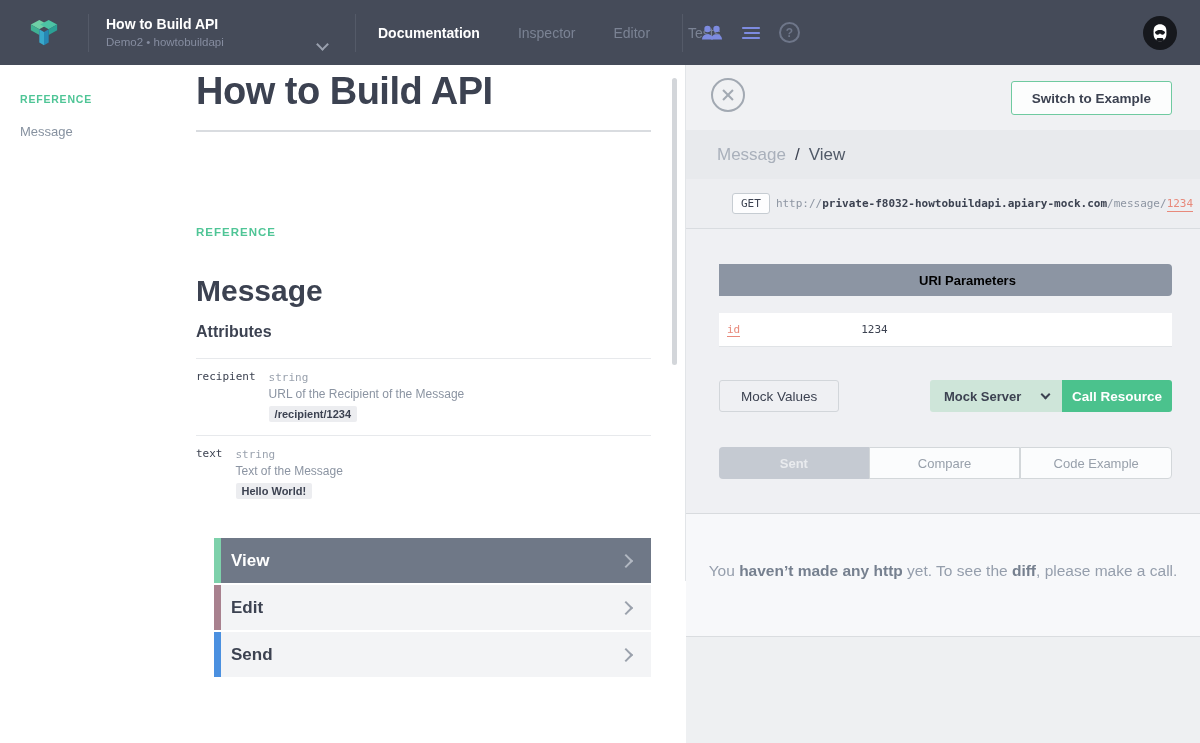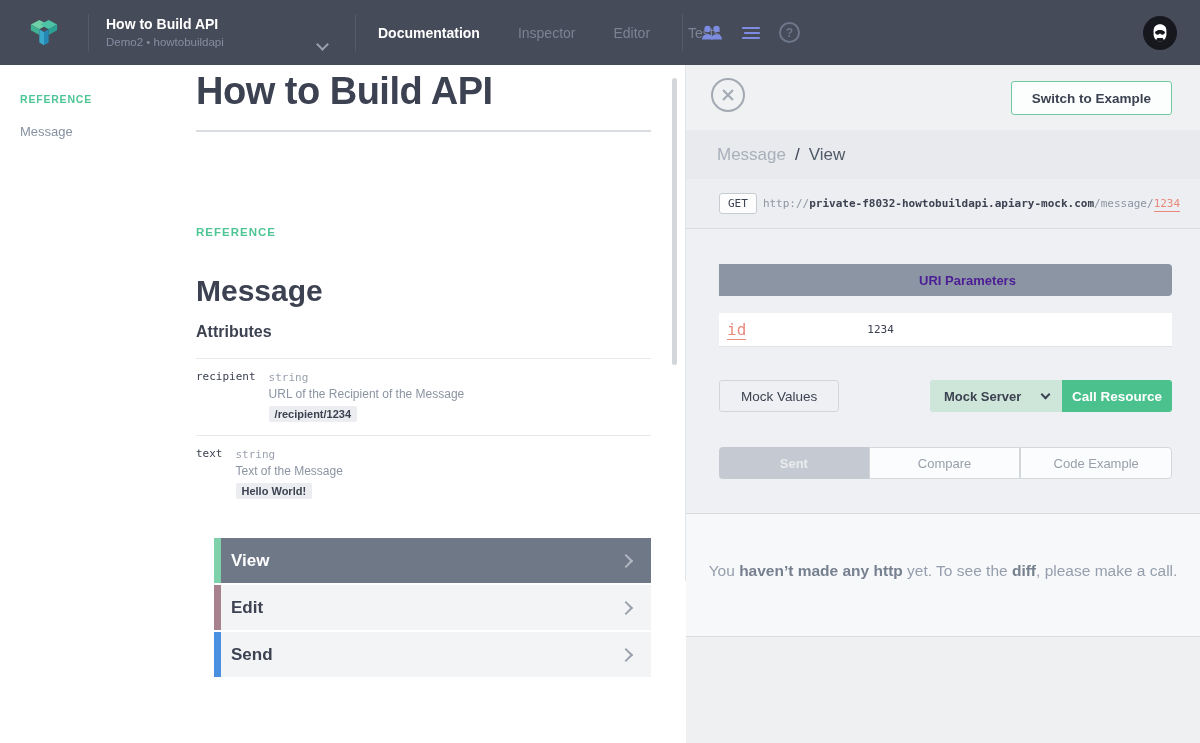--- a/index.html
+++ b/index.html
@@ -58,35 +58,35 @@
   .sec-a { height:65px; background:#f0f1f3; position:relative; }
   .close-btn { position:absolute; left:25px; top:13px; width:34px; height:34px; border:2px solid #a2a9b2; border-radius:50%; cursor:pointer; }
   .close-btn::before, .close-btn::after { content:""; position:absolute; left:8px; top:14px; width:14px; height:2px; background:#a2a9b2; }
   .close-btn::before { transform:rotate(45deg); }
   .close-btn::after { transform:rotate(-45deg); }
   .switch-btn { position:absolute; right:28px; top:16px; height:34px; padding:0 20px; background:#fcfdfd; border:1px solid #6fcaa0; border-radius:3px; font-size:13.5px; font-weight:bold; color:#3c4251; display:flex; align-items:center; cursor:pointer; font-family:inherit; }
   .sec-b { height:49px; background:#e8eaed; display:flex; align-items:center; padding-left:31px; font-size:17px; }
   .crumb-parent { color:#a9b0bb; cursor:pointer; }
   .crumb-sep { color:#3c4251; margin:0 9px; }
   .crumb-cur { color:#515a68; }
-  .sec-c { height:50px; background:#edeef1; border-bottom:1px solid #d9dce0; display:flex; align-items:center; padding-left:33px; }
+  .sec-c { height:50px; background:#edeef1; border-bottom:1px solid #d9dce0; display:flex; align-items:center; padding-left:46px; }
   .method-box { font-family:"DejaVu Sans Mono", monospace; font-size:11px; color:#3c4251; background:#fdfdfe; border:1px solid #c6ccd2; border-radius:3px; padding:3px 8px; }
   .url { font-family:"DejaVu Sans Mono", monospace; font-size:11px; margin-left:6px; white-space:nowrap; }
   .url-scheme, .url-path, .url-sep { color:#8d95a2; }
   .url-host { color:#3c4251; font-weight:bold; }
   .url-param { color:#e8897b; border-bottom:1px solid #e8897b; padding-bottom:1px; cursor:pointer; }
   .sec-d { height:285px; background:#eff0f3; border-bottom:1px solid #d8dbde; padding:35px 28px 0 33px; }
   .seg { display:flex; height:32px; }
   .seg-item { flex:1; display:flex; align-items:center; justify-content:center; font-size:13px; color:#98a0ab; background:#fbfcfd; border:1px solid #d3d7da; cursor:pointer; }
   .seg-item:first-child { border-radius:4px 0 0 4px; }
   .seg-item:last-child { border-radius:0 4px 4px 0; }
-  .seg-item.active { background:#8c95a3; color:#4c1d95; border:none; font-weight:bold;padding-left:44px; }
+  .seg-item.active { background:#8c95a3; color:#000000; border:none; font-weight:bold;padding-left:44px; }
   .seg-item.active-muted { background:#c5cad2; color:#e9ebee; border:none; font-weight:bold; }
   .param-row { margin-top:17px; height:34px; background:#fff; border-bottom:1px solid #e0e3e6; display:flex; align-items:center; padding:0 8px; }
-  .param-name { font-family:"DejaVu Sans Mono", monospace; font-size:16px; color:#e8897b; border-bottom:1px solid #e8897b; cursor:pointer; }
+  .param-name { font-family:"DejaVu Sans Mono", monospace; font-size:11px; color:#e8897b; border-bottom:1px solid #e8897b; cursor:pointer; }
   .param-input { margin-left:121px; border:none; background:transparent; font-family:"DejaVu Sans Mono", monospace; font-size:11px; color:#3c4251; outline:none; width:220px; }
   .btn-row { margin-top:33px; display:flex; align-items:center; }
   .reset-btn { height:32px; padding:0 21px; border:1px solid #d2d6da; border-radius:3px; background:transparent; font-size:13.5px; color:#3c4251; display:flex; align-items:center; cursor:pointer; font-family:inherit; }
   .btn-spacer { flex:1; }
   .server-select { height:32px; width:132px; background:#cee5d9; display:flex; align-items:center; padding:0 14px; border-radius:3px 0 0 3px; font-size:13px; font-weight:bold; color:#3c4251; position:relative; cursor:pointer; }
   .server-select .chev-down { width:7px; height:7px; border-color:#3c4251; position:absolute; right:13px; top:11px; }
   .call-btn { height:32px; width:110px; background:#4bc28d; border:none; border-radius:0 3px 3px 0; display:flex; align-items:center; justify-content:center; color:#fff; font-size:13.5px; font-weight:bold; cursor:pointer; font-family:inherit; }
   .seg2 { margin-top:35px; }
   .sec-e { height:123px; background:#f7f8fa; border-bottom:1px solid #dadde0; text-align:center; padding-top:48px; }
   .empty-text { font-size:15.5px; color:#959eac; }

